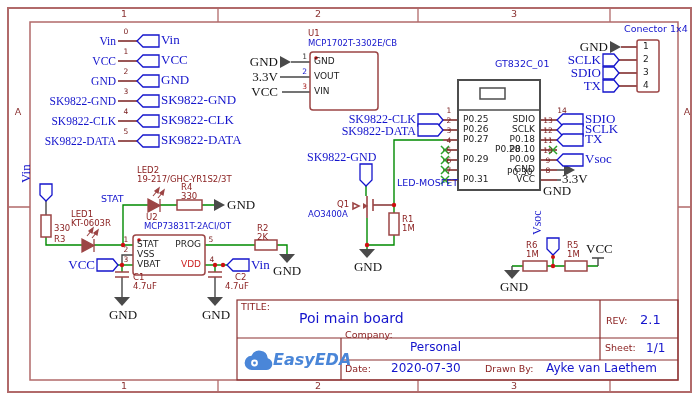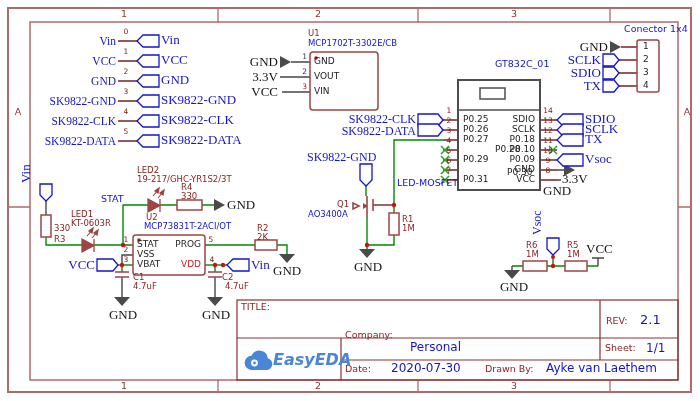--- a/index.html
+++ b/index.html
@@ -259,21 +259,21 @@
 <div class="t pn" style="left:443px;top:167px;width:12px;">7</div>
 
 <div class="t pname" style="left:463px;top:115px;">P0.25</div>
 <div class="t pname" style="left:463px;top:125px;">P0.26</div>
 <div class="t pname" style="left:463px;top:135px;">P0.27</div>
 <div class="t pname" style="left:463px;top:145px;padding-left:32px;">P0.28</div>
 <div class="t pname" style="left:463px;top:155px;">P0.29</div>
 <div class="t pname" style="left:463px;top:168px;padding-left:44px;">P0.30</div>
 <div class="t pname" style="left:463px;top:175px;">P0.31</div>
 
-<div class="t pn" style="left:541px;top:107px;width:14px;">14</div>
+<div class="t pn" style="left:541px;top:107px;width:14px;padding-left:14px;">14</div>
 <div class="t pn" style="left:541px;top:117px;width:14px;">13</div>
 <div class="t pn" style="left:541px;top:127px;width:14px;">12</div>
 <div class="t pn" style="left:541px;top:137px;width:14px;">11</div>
 <div class="t pn" style="left:541px;top:147px;width:14px;">10</div>
 <div class="t pn" style="left:541px;top:157px;width:14px;">9</div>
 <div class="t pn" style="left:541px;top:167px;width:14px;">8</div>
 
 <div class="t pname ra" style="left:494px;top:115px;width:41px;">SDIO</div>
 <div class="t pname ra" style="left:494px;top:125px;width:41px;">SCLK</div>
 <div class="t pname ra" style="left:494px;top:135px;width:41px;">P0.18</div>
@@ -317,41 +317,42 @@
 <div class="t pname ra" style="left:170px;top:260px;width:31px;color:#cc2020;">VDD</div>
 <div class="t snet ra" style="left:63px;top:258px;width:32px;">VCC</div>
 <div class="t snet" style="left:251px;top:258px;">Vin</div>
 
 <div class="t ref" style="left:257px;top:224px;">R2</div>
 <div class="t val" style="left:257px;top:233px;">2K</div>
 <div class="t serif" style="left:273px;top:264px;">GND</div>
 <div class="t ref" style="left:133px;top:273px;">C1</div>
 <div class="t val" style="left:133px;top:282px;">4.7uF</div>
 <div class="t serif" style="left:106px;top:308px;width:34px;text-align:center;">GND</div>
-<div class="t ref" style="left:222px;top:273px;">C2</div>
+<div class="t ref" style="left:235px;top:273px;">C2</div>
 <div class="t val" style="left:225px;top:282px;">4.7uF</div>
 <div class="t serif" style="left:199px;top:308px;width:34px;text-align:center;">GND</div>
 
 <div class="t snet12" style="left:307px;top:151px;">SK9822-GND</div>
 <div class="t netlbl" style="left:397px;top:178px;">LED-MOSFET</div>
 <div class="t ref" style="left:337px;top:200px;">Q1</div>
 <div class="t sm bluev" style="left:308px;top:210px;">AO3400A</div>
 <div class="t ref" style="left:402px;top:215px;">R1</div>
 <div class="t val" style="left:402px;top:224px;">1M</div>
 <div class="t serif" style="left:351px;top:260px;width:34px;text-align:center;">GND</div>
 
 <div class="t ref" style="left:526px;top:241px;">R6</div>
 <div class="t val" style="left:526px;top:250px;">1M</div>
 <div class="t ref" style="left:567px;top:241px;">R5</div>
 <div class="t val" style="left:567px;top:250px;">1M</div>
 <div class="t snet12 vlabel" style="left:544px;top:222px;">Vsoc</div>
 <div class="t serif" style="left:586px;top:242px;">VCC</div>
 <div class="t serif" style="left:497px;top:280px;width:34px;text-align:center;">GND</div>
 
 <div class="t tbl" style="left:241px;top:302px;">TITLE:</div>
+<div class="t" style="left:299px;top:311px;font-size:14px;color:#1414cc;">Poi main board</div>
 <div class="t tbl" style="left:606px;top:316px;">REV:</div>
 <div class="t" style="left:640px;top:313px;font-size:13px;color:#1414cc;">2.1</div>
 <div class="t tbl" style="left:345px;top:330px;">Company:</div>
 <div class="t tbv" style="left:410px;top:341px;">Personal</div>
 <div class="t tbl" style="left:605px;top:343px;">Sheet:</div>
 <div class="t tbv" style="left:646px;top:342px;">1/1</div>
 <div class="t tbl" style="left:345px;top:364px;">Date:</div>
 <div class="t tbv" style="left:391px;top:362px;">2020-07-30</div>
 <div class="t tbl" style="left:485px;top:364px;">Drawn By:</div>
 <div class="t tbv" style="left:546px;top:362px;">Ayke van Laethem</div>

